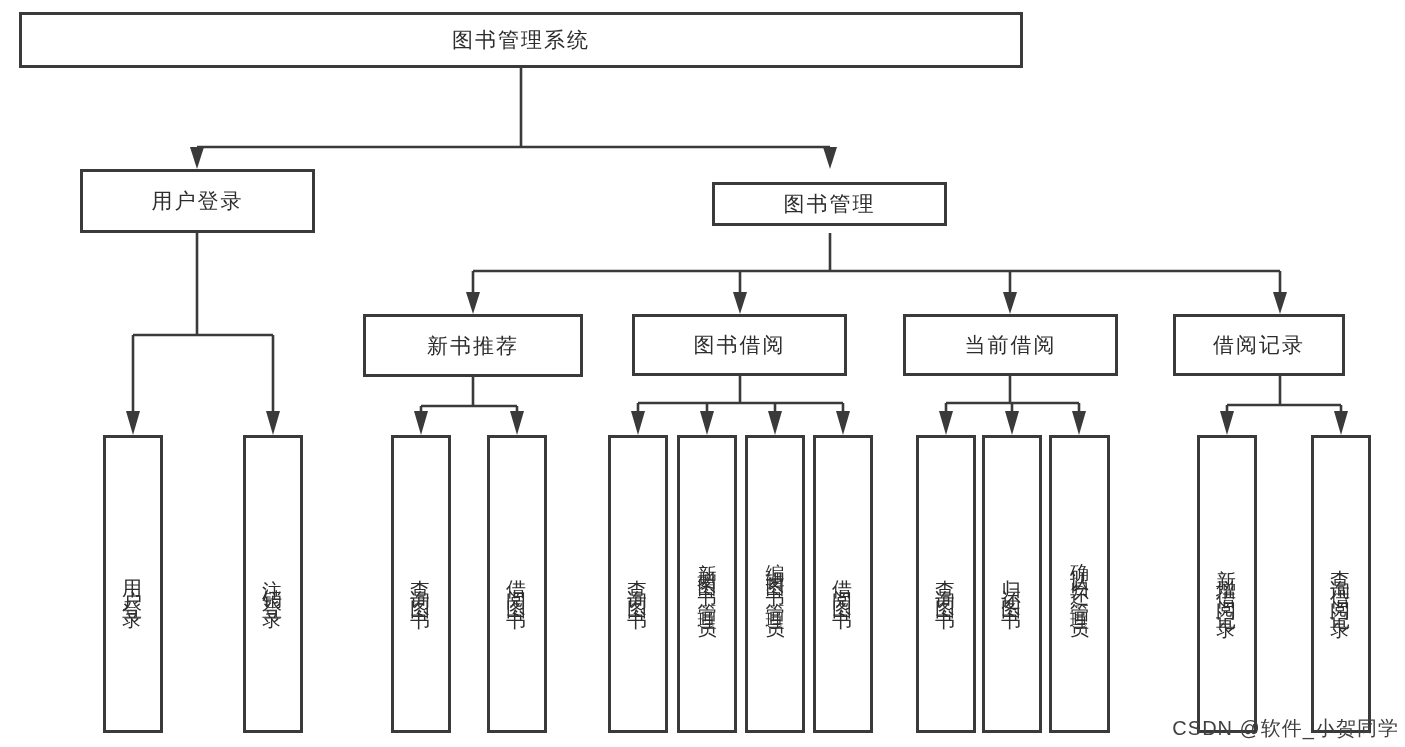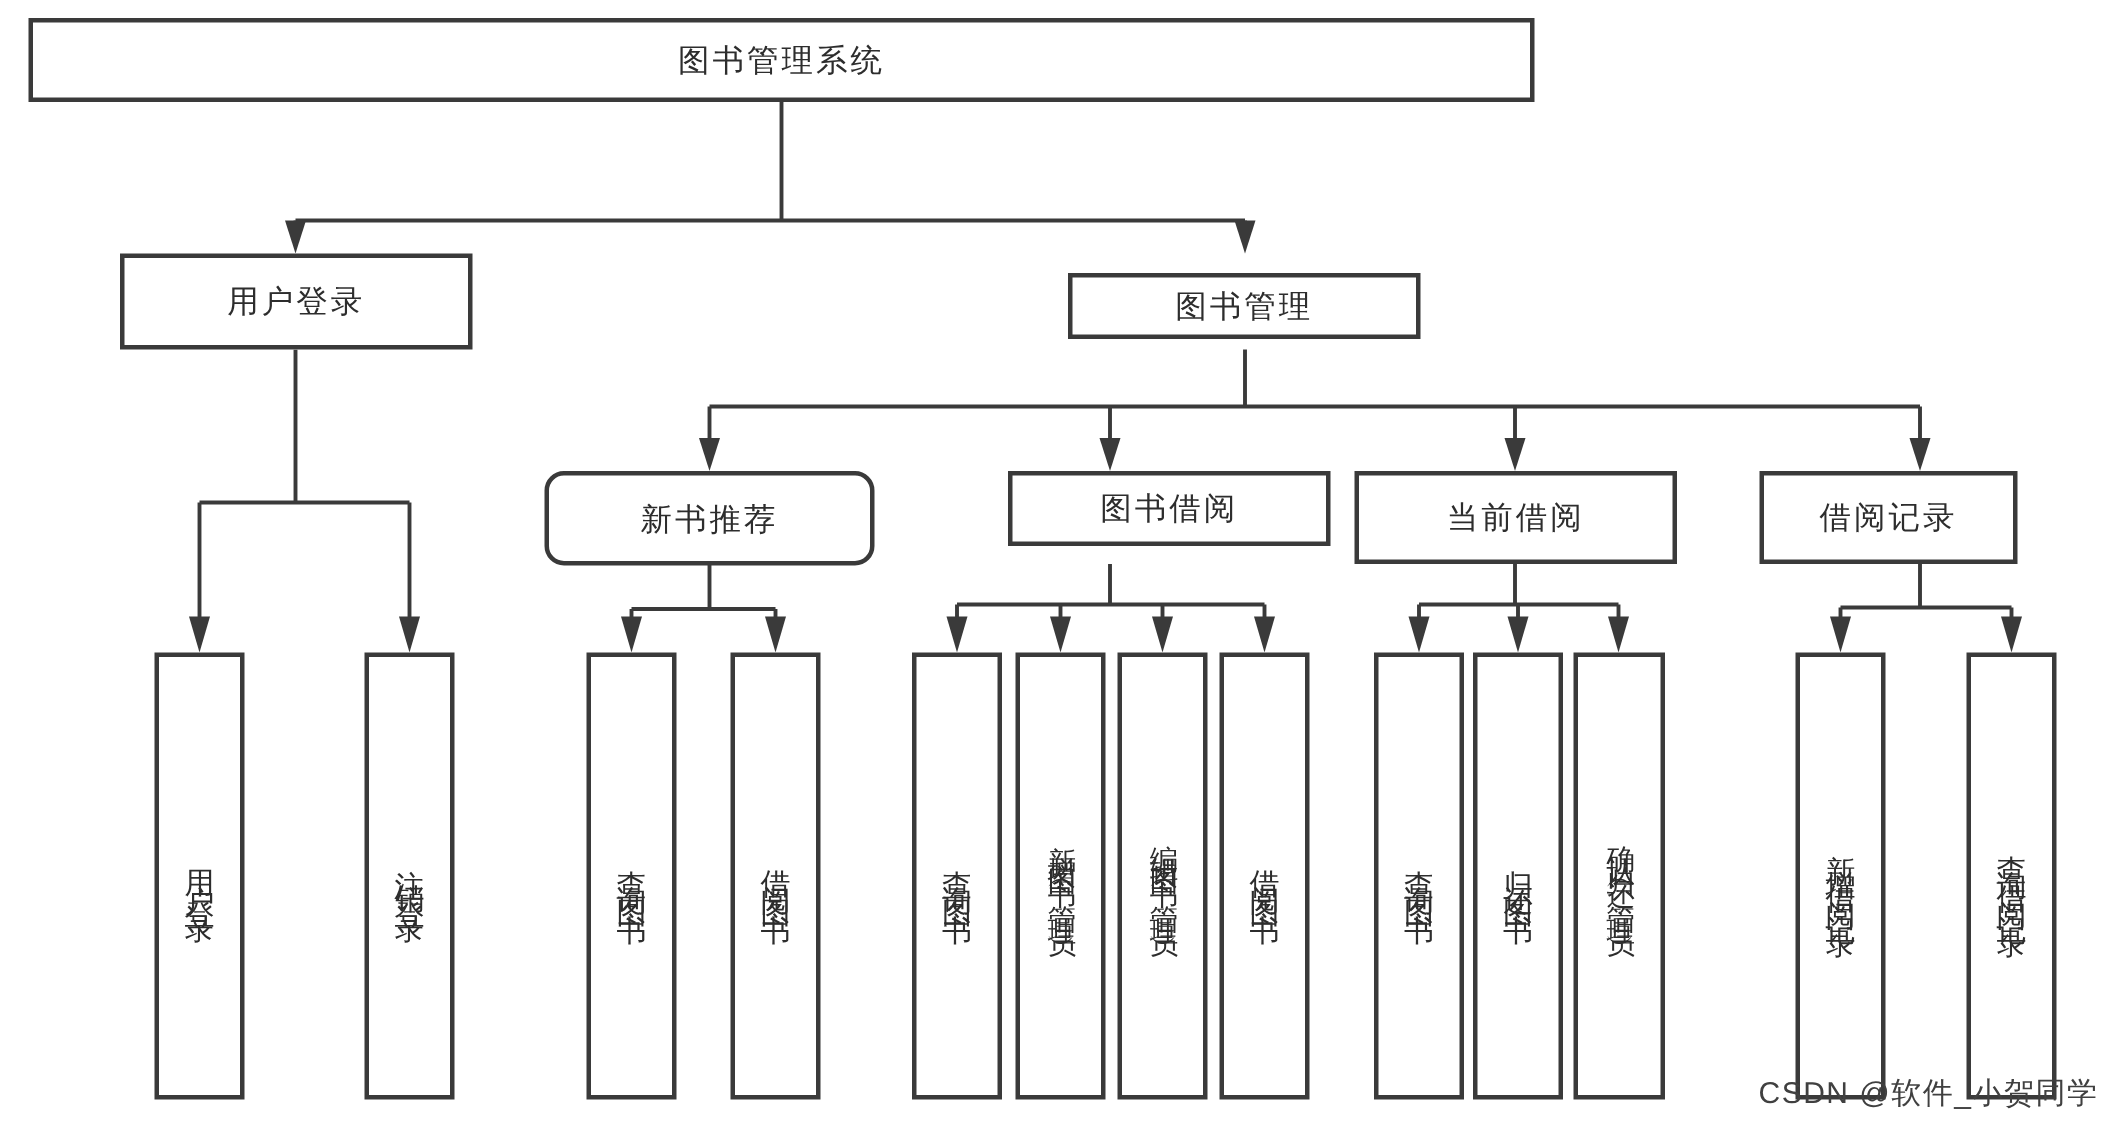--- a/index.html
+++ b/index.html
@@ -113,22 +113,22 @@
       <polygon points="1220,411 1234,411 1227,435"></polygon>
       <polygon points="1334,411 1348,411 1341,435"></polygon>
     </g>
   </svg>
 
   <div class="box hbox" style="left:19px;top:12px;width:1004px;height:56px;font-family:Liberation Mono, monospace;">图书管理系统</div>
 
   <div class="box hbox" style="left:80px;top:169px;width:235px;height:64px;">用户登录</div>
   <div class="box hbox" style="left:712px;top:169px;width:235px;height:44px;margin-top:13px;">图书管理</div>
 
-  <div class="box hbox" style="left:363px;top:314px;width:220px;height:63px;border-radius:13px;">新书推荐</div>
-  <div class="box hbox" style="left:632px;top:314px;width:215px;height:50px;margin-left:40px;">图书借阅</div>
+  <div class="box hbox" style="left:363px;top:314px;width:220px;height:63px;">新书推荐</div>
+  <div class="box hbox" style="left:632px;top:314px;width:215px;height:62px;">图书借阅</div>
   <div class="box hbox" style="left:903px;top:314px;width:215px;height:62px;">当前借阅</div>
   <div class="box hbox" style="left:1173px;top:314px;width:172px;height:62px;">借阅记录</div>
 
   <div class="box vbox" style="left:103px;top:435px;width:60px;height:298px;">用户登录</div>
   <div class="box vbox" style="left:243px;top:435px;width:60px;height:298px;">注销登录</div>
 
   <div class="box vbox" style="left:391px;top:435px;width:60px;height:298px;">查询图书</div>
   <div class="box vbox" style="left:487px;top:435px;width:60px;height:298px;">借阅图书</div>
 
   <div class="box vbox" style="left:608px;top:435px;width:60px;height:298px;">查询图书</div>

